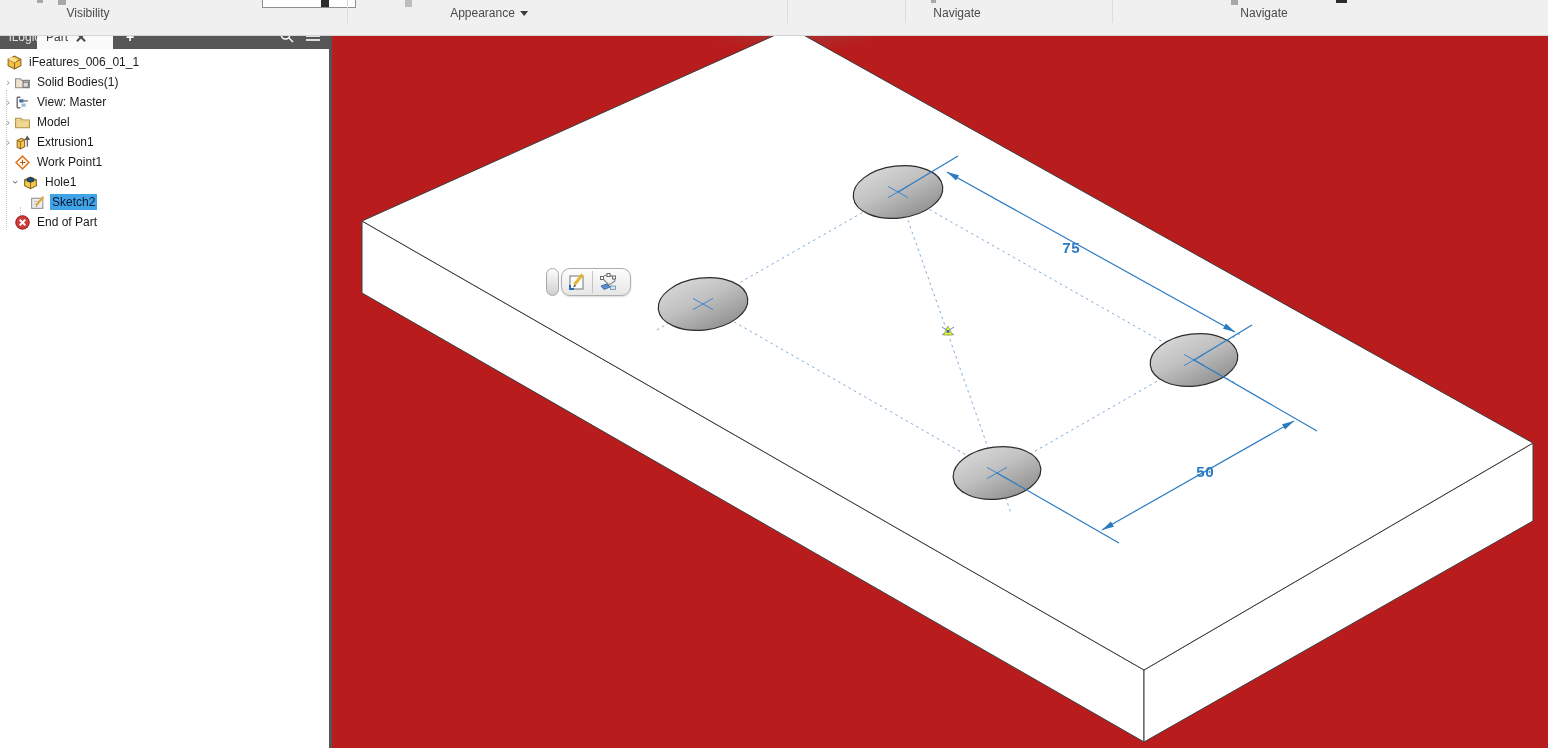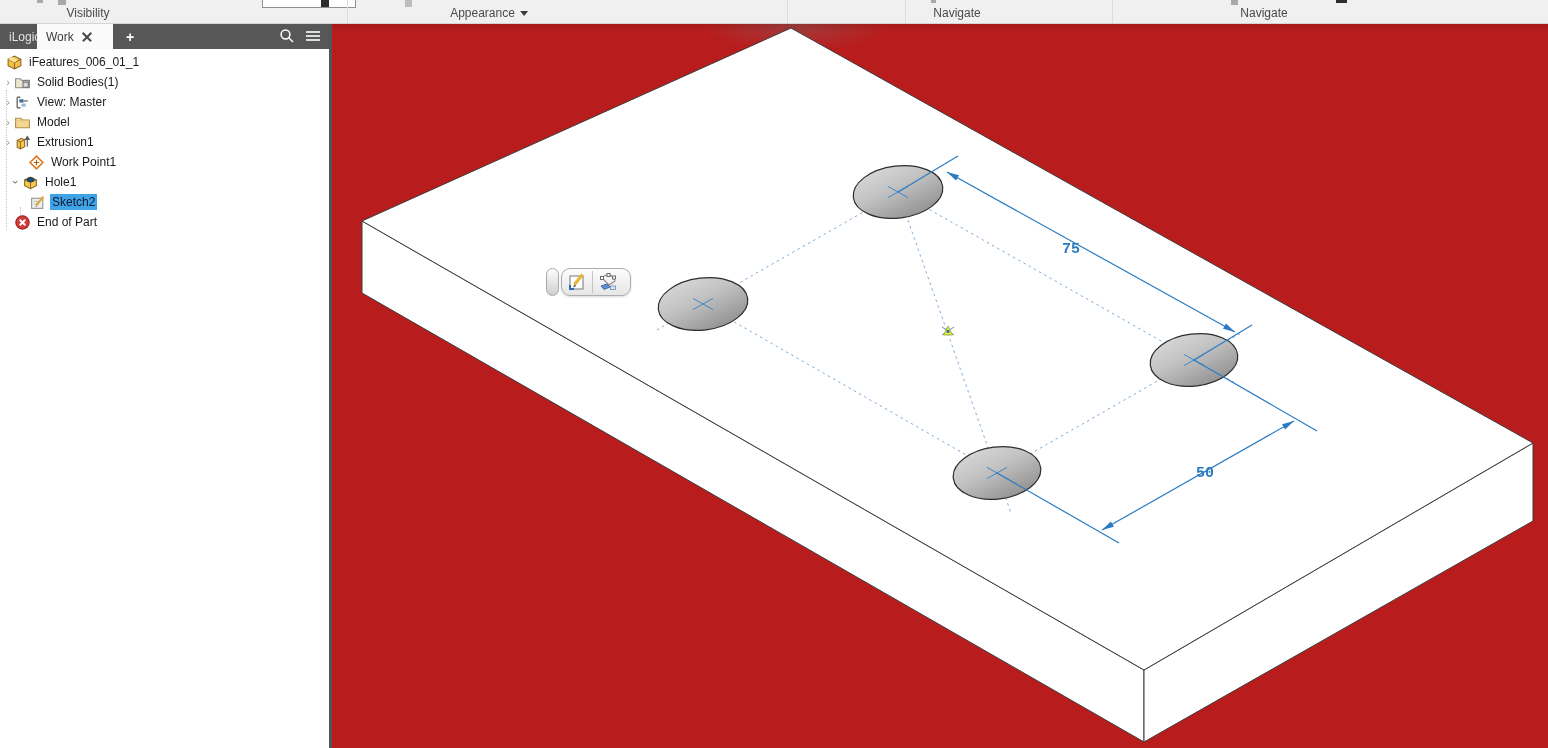--- a/index.html
+++ b/index.html
@@ -1,21 +1,21 @@
 <!DOCTYPE html>
 <html><head>
 <meta charset="utf-8">
 <style>
   * { margin:0; padding:0; box-sizing:border-box; }
   html,body { width:1548px; height:748px; overflow:hidden; background:#fff;
     font-family:"Liberation Sans", sans-serif; }
   #app { position:relative; width:1548px; height:748px; background:#fff; }
 
   
-  .ribbon { position:absolute; left:0; top:0; width:1548px; height:24px;
+  .ribbon { position:absolute; left:0; top:0; width:1548px; height:36px;
     background:#f0f0f0; border-bottom:1px solid #d5d5d5; z-index:5; }
   .ribbon-group-label { position:absolute; top:6px; transform:translateX(-50%);
     font-size:12px; color:#4a4a4a; white-space:nowrap; }
   .ribbon-sep { position:absolute; top:0; width:1px; height:23px; background:#dcdcdc; }
   .ribbon-caret { display:inline-block; margin-left:5px; width:0; height:0;
     border-left:4px solid transparent; border-right:4px solid transparent;
     border-top:5px solid #3a3a3a; vertical-align:middle; }
   .partial-dropdown { position:absolute; left:262px; top:-15px; width:94px; height:23px;
     background:#fff; border:1px solid #8f8f8f; }
   .partial-dropdown .dd-mark { position:absolute; left:58px; top:13px; width:8px; height:8px; background:#2d2d2d; }
@@ -90,21 +90,21 @@
     <div class="ribbon-sep" style="left:905px;"></div>
     <div class="ribbon-sep" style="left:1112px;"></div>
   </div>
 
   <div class="sidebar">
     <div class="tabbar">
       <div class="tab inactive">
           <span>iLogic</span>
         </div>
       <div class="tab active">
-        <span>Work</span>
+        <span>Part</span>
         <span class="tab-close"></span>
       </div>
       <div class="tab plus">
           <span>+</span>
         </div>
       <div class="tab-icons">
         <svg width="16" height="16" viewBox="0 0 16 16">
           <circle cx="6.5" cy="6.5" r="4.4" fill="none" stroke="#fff" stroke-width="1.5"></circle>
           <line x1="10" y1="10" x2="14" y2="14" stroke="#fff" stroke-width="1.5"></line>
         </svg>
@@ -162,21 +162,21 @@
       <div class="trow" style="top:83px; padding-left:2px;">
         <span class="expander">›</span>
         <svg class="ticon" viewBox="0 0 16 16">
           <path d="M3 6 L7 4 L10 5.5 L10 12 L6 14 L3 12.5 Z" fill="#f6c84f" stroke="#8a6420" stroke-width="1"></path>
           <path d="M3 6 L6 7.5 L10 5.5 M6 7.5 L6 14" fill="none" stroke="#8a6420" stroke-width="0.9"></path>
           <path d="M12.5 12 L12.5 4 M12.5 2.5 L10.8 5 L14.2 5 Z" stroke="#5a5a5a" stroke-width="1.1" fill="#5a5a5a"></path>
         </svg>
         <span class="tlabel">Extrusion1</span>
       </div>
 
-      <div class="trow" style="top:103px; padding-left:28px;">
+      <div class="trow" style="top:103px; padding-left:14px;">
         <svg class="ticon" viewBox="0 0 16 16">
           <path d="M8 2 L14 8 L8 14 L2 8 Z" fill="#fff" stroke="#e07820" stroke-width="1.5"></path>
           <path d="M5.5 8 L10.5 8 M8 5.5 L8 10.5" stroke="#b05a10" stroke-width="1"></path>
         </svg>
         <span class="tlabel">Work Point1</span>
       </div>
 
       <div class="trow" style="top:123px; padding-left:10px;">
         <span class="expander open">›</span>
         <svg class="ticon" viewBox="0 0 16 16">

